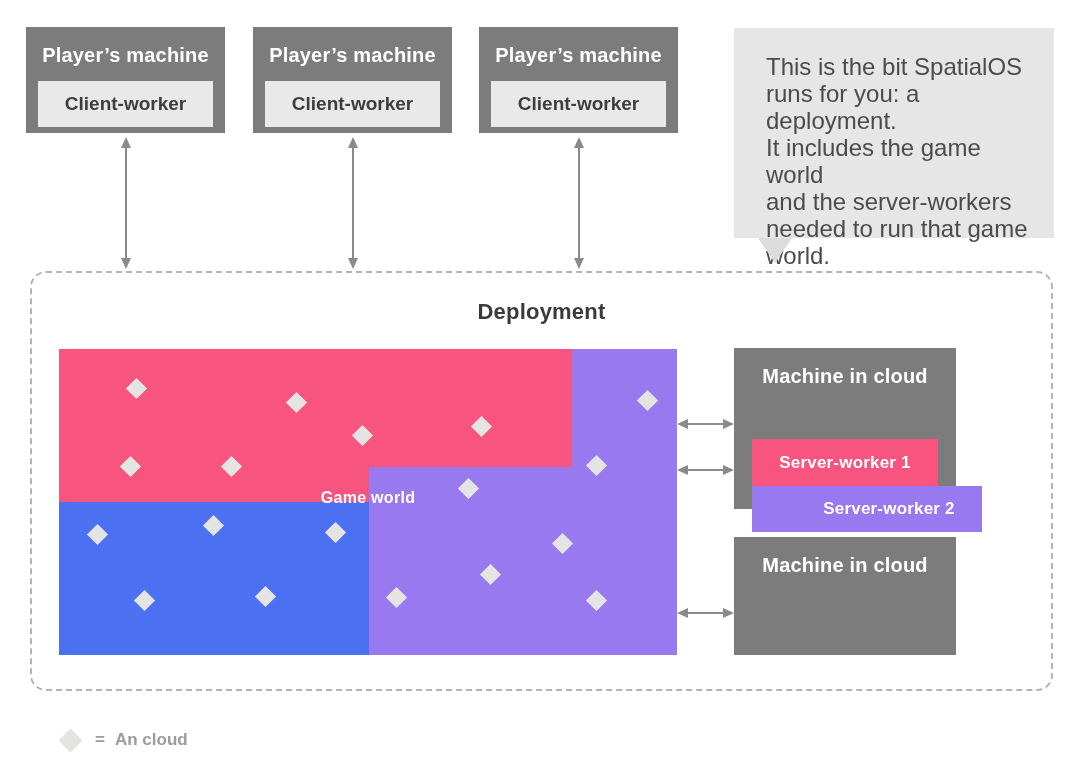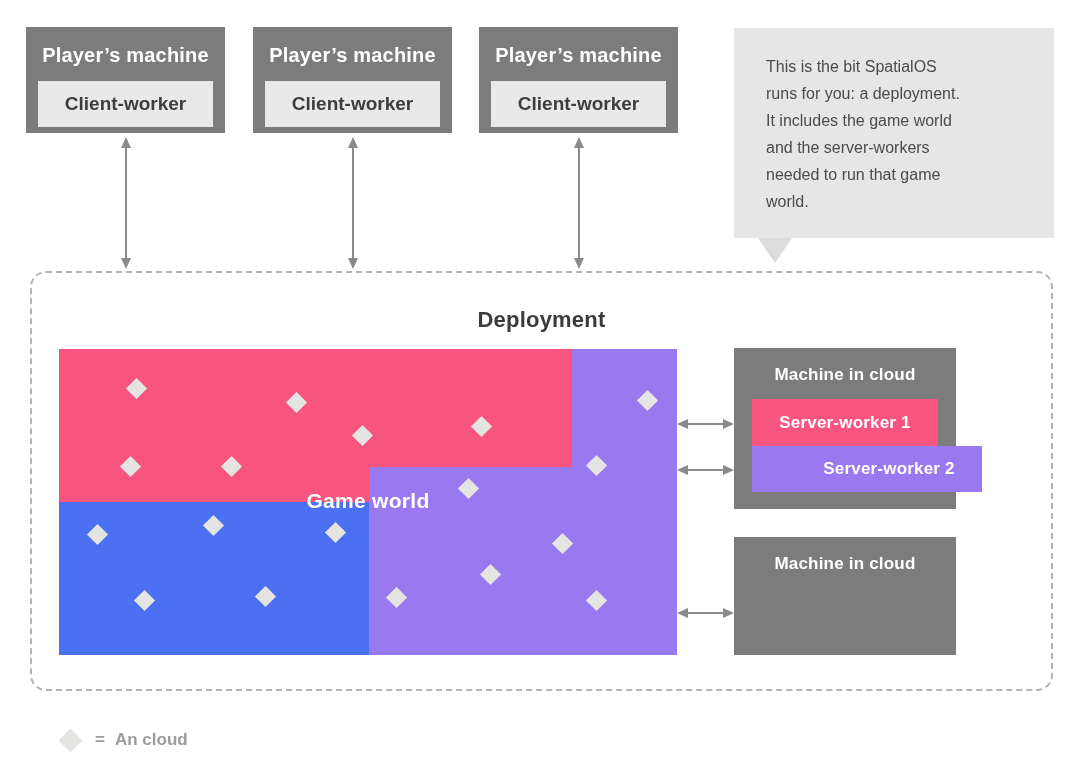--- a/index.html
+++ b/index.html
@@ -11,21 +11,21 @@
   .player-box{position:absolute;top:27px;width:199px;height:106px;background:var(--box-gray);}
   .pb-1{left:26px;} .pb-2{left:253px;} .pb-3{left:479px;}
   .player-title{padding-top:17px;text-align:center;color:#ffffff;font-size:20px;font-weight:700;letter-spacing:.2px;}
   .client-worker{
     position:absolute;left:12px;right:12px;top:54px;height:46px;background:var(--light-gray);
     color:#3d3d3d;font-size:19px;font-weight:700;display:flex;align-items:center;justify-content:center;
   }
   
   .annotation{position:absolute;left:734px;top:28px;width:320px;height:210px;background:var(--annotation-gray);}
   .annotation-text{
-    padding:25px 18px 0 32px;font-size:16px;line-height:27px;color:#4b4b4b;white-space:pre-line;
+    padding:25px 18px 0 32px;font-size:24px;line-height:27px;color:#4b4b4b;white-space:pre-line;
   }
   .annotation-tail{
     position:absolute;left:24px;top:100%;width:0;height:0;
     border-left:17px solid transparent;border-right:17px solid transparent;
     border-top:25px solid var(--tail-gray);
   }
   
   .v-arrow{position:absolute;width:2px;background:var(--arrow-gray);}
   .v-arrow::before{content:"";position:absolute;top:-2px;left:-4px;
     border-left:5px solid transparent;border-right:5px solid transparent;border-bottom:11px solid var(--arrow-gray);}
@@ -40,46 +40,46 @@
   .h-arrow::after{content:"";position:absolute;right:-2px;top:-4px;
     border-top:5px solid transparent;border-bottom:5px solid transparent;border-left:11px solid var(--arrow-gray);}
   .ha-1{top:423px;} .ha-2{top:469px;} .ha-3{top:612px;}
   
   .deployment-border{
     position:absolute;left:30px;top:271px;width:1019px;height:416px;
     border:2px dashed var(--dash-gray);border-radius:16px;
   }
   .deployment-title{
     position:absolute;left:30px;top:299px;width:1023px;text-align:center;
-    font-size:22px;font-weight:700;color:#3b3b3b;letter-spacing:.2px;margin-top:8px;
+    font-size:22px;font-weight:700;color:#3b3b3b;letter-spacing:.2px;
   }
   
   .game-world{position:absolute;left:59px;top:349px;width:618px;height:306px;}
   .region{position:absolute;}
   .rg-pink-a{left:0;top:0;width:513px;height:118px;background:var(--pink);}
   .rg-pink-b{left:0;top:118px;width:310px;height:35px;background:var(--pink);}
   .rg-blue{left:0;top:153px;width:310px;height:153px;background:var(--blue);}
   .rg-purple-a{left:513px;top:0;width:105px;height:306px;background:var(--purple);}
   .rg-purple-b{left:310px;top:118px;width:203px;height:188px;background:var(--purple);}
   .gw-label{
     position:absolute;left:0;top:140px;width:100%;text-align:center;
-    color:#ffffff;font-size:21px;font-weight:700;letter-spacing:.3px;
+    color:#ffffff;font-size:16px;font-weight:700;letter-spacing:.3px;
   }
   .entity{
     position:absolute;width:15px;height:15px;background:var(--entity-gray);
     transform:rotate(45deg);
   }
   
   .machine-box{position:absolute;left:734px;width:222px;background:var(--box-gray);}
   .mb-1{top:348px;height:161px;}
   .mb-2{top:537px;height:118px;}
-  .machine-title{padding-top:17px;text-align:center;color:#ffffff;font-size:17px;font-weight:700;letter-spacing:.2px;}
+  .machine-title{padding-top:17px;text-align:center;color:#ffffff;font-size:20px;font-weight:700;letter-spacing:.2px;}
   .worker-bar{
     position:absolute;left:18px;width:186px;height:47px;color:#ffffff;
-    font-size:17px;font-weight:700;display:flex;align-items:center;justify-content:center;letter-spacing:.2px;
+    font-size:17px;font-weight:700;display:flex;align-items:center;justify-content:center;letter-spacing:.2px;margin-top:40px;
   }
   .wb-1{top:51px;background:var(--pink);}
   .wb-2{top:98px;height:46px;background:var(--purple);padding-left:44px;}
   .wb-3{top:52px;background:var(--blue);}
   
   .legend{position:absolute;left:62px;top:730px;display:flex;align-items:center;color:#9c9c9c;font-size:17px;font-weight:700;}
   .legend-diamond{width:17px;height:17px;background:var(--entity-gray);transform:rotate(45deg);margin-right:16px;}
   .legend-equals{margin-right:10px;}
 </style>
 </head>

